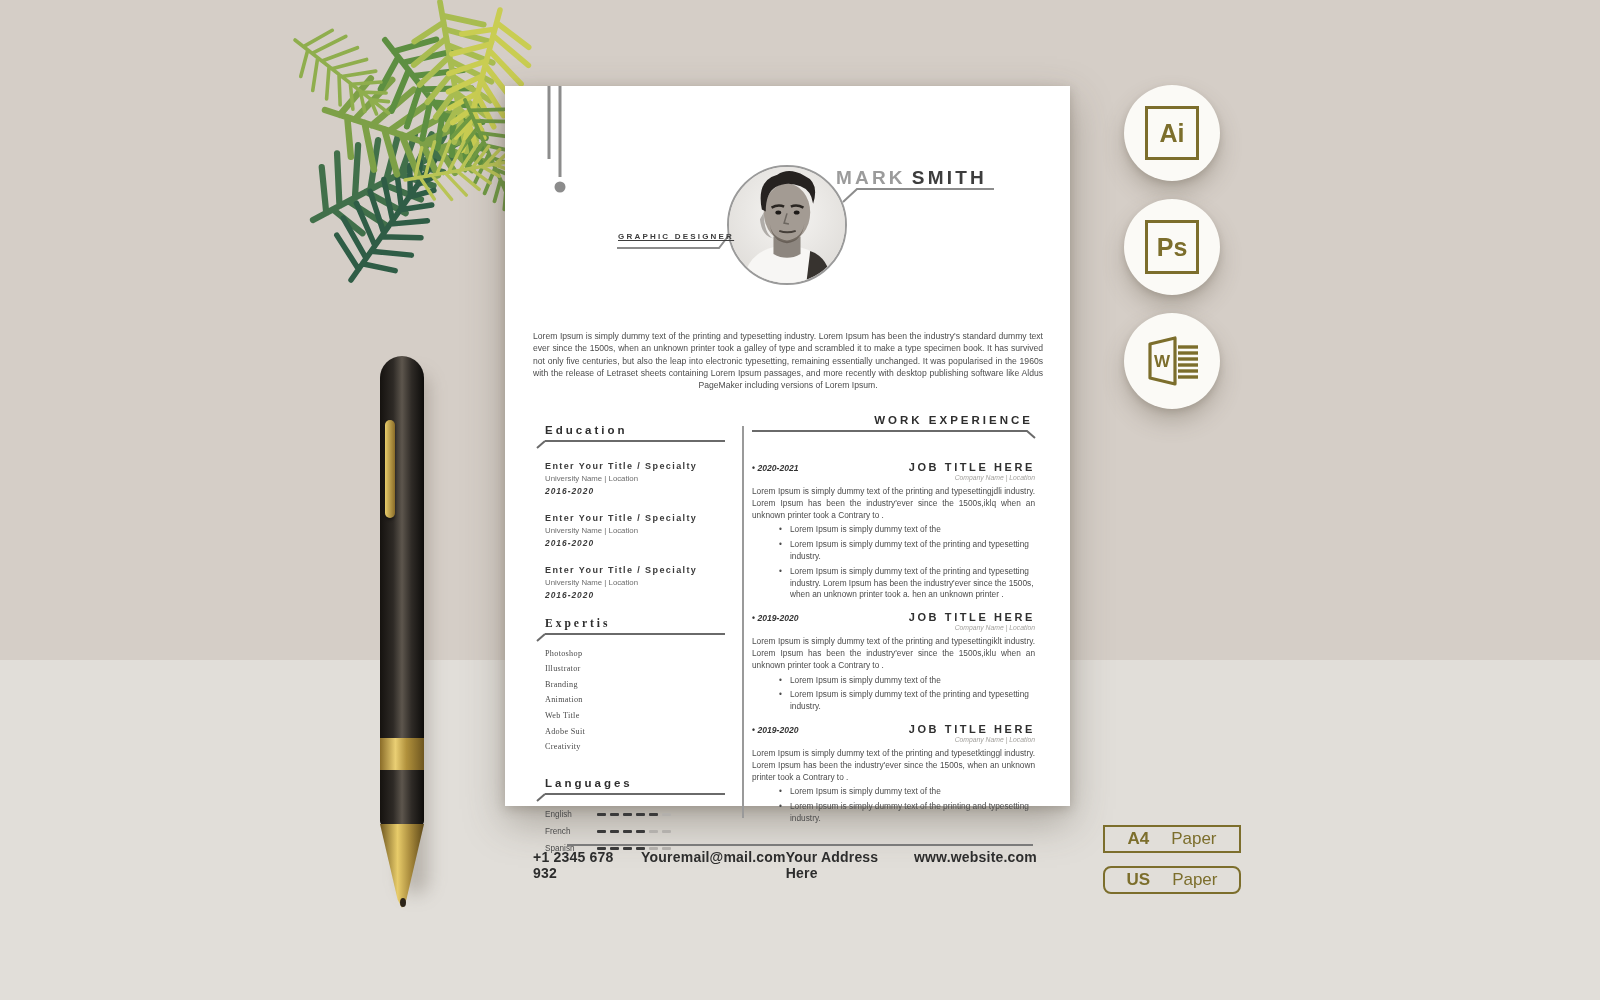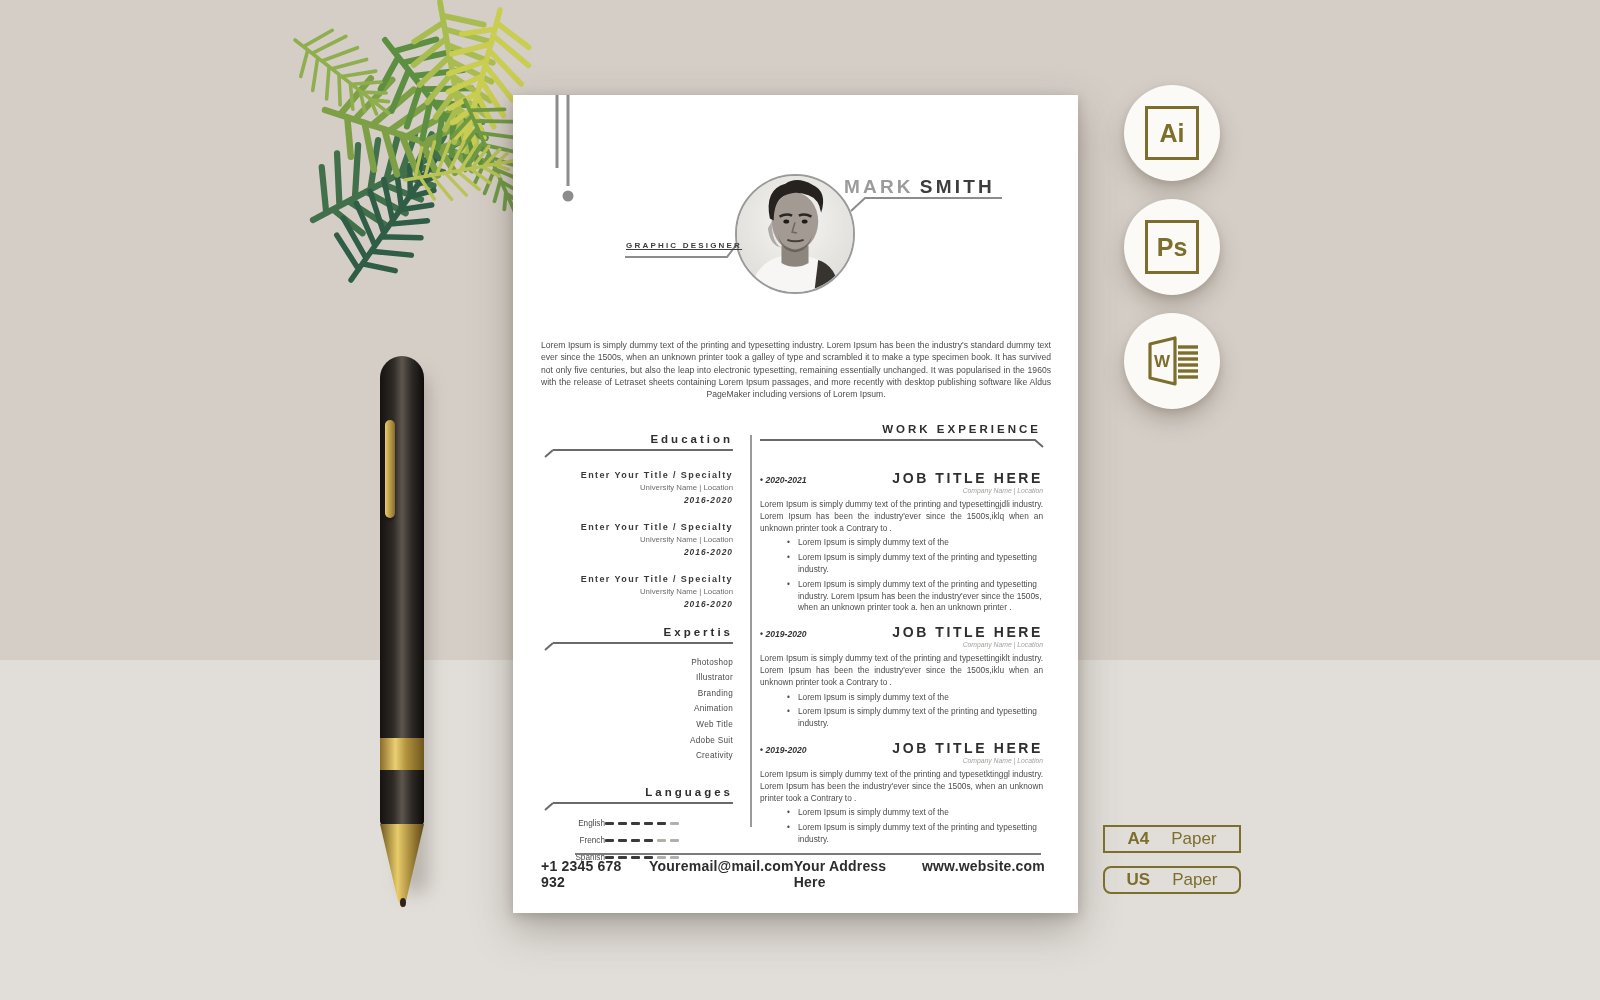--- a/index.html
+++ b/index.html
@@ -21,71 +21,71 @@
               background:linear-gradient(90deg,#e2c express065,#8a6c28); background:linear-gradient(90deg,#e5c express065,#8a6c28);
               background:linear-gradient(90deg,#e8cc6a,#8a6c28); box-shadow:0 2px 3px rgba(0,0,0,.4); }
   .pen-band { position:absolute; left:4px; top:382px; width:44px; height:32px;
               background:linear-gradient(90deg,#8a6c28 0%,#eacf74 35%,#b1913c 60%,#6e561f 100%); }
   .pen-nib  { position:absolute; left:4px; top:468px; width:44px; height:84px;
               background:linear-gradient(90deg,#6e561f 0%,#e8cc6a 40%,#a5873a 70%,#5d4818 100%);
               clip-path:polygon(0 0,100% 0,60% 90%,50% 100%,40% 90%); }
   .pen-nib-tip { position:absolute; left:24px; top:542px; width:6px; height:9px; background:#2c2419; border-radius:50%; }
 
   
-  .paper { position:absolute; left:505px; top:95px; width:565px; height:818px; background:#ffffff; z-index:2;
-           box-shadow:0 16px 38px rgba(82,73,60,.38), 0 3px 10px rgba(82,73,60,.25);margin-left:8px; }
+  .paper { position:absolute; left:505px; top:86px; width:565px; height:720px; background:#ffffff; z-index:2;
+           box-shadow:0 16px 38px rgba(82,73,60,.38), 0 3px 10px rgba(82,73,60,.25); }
   .paper-lines { position:absolute; left:0; top:0; pointer-events:none; }
 
   .photo { position:absolute; left:222px; top:79px; width:120px; height:120px; border-radius:50%;
            border:2px solid #9a9a9a; overflow:hidden; background:#eceae7; }
 
   .name { position:absolute; left:331px; top:81px; width:230px; font-size:19px; font-weight:bold; letter-spacing:3.2px; white-space:nowrap; }
   .name .first { color:#9b9b9b; margin-right:6px; }
   .name .last  { color:#3d3d3d; }
 
   .role { position:absolute; left:113px; top:146px; font-size:8px; font-weight:bold; letter-spacing:2.2px; color:#3d3d3d;text-decoration:underline; }
 
   .about-title { position:absolute; left:0; top:218px; width:565px; text-align:center;
                  font-size:12.5px; font-weight:bold; letter-spacing:4.5px; color:#3b3b3b; }
   .about-text { position:absolute; left:28px; top:244px; width:510px; font-size:8.6px; line-height:12.3px;
                 color:#4c4c4c; text-align:justify; text-align-last:center; }
 
   .divider-v { position:absolute; left:237px; top:340px; width:2px; height:392px; background:#9a9a9a; }
 
   
-  .left-col { position:absolute; left:40px; top:338px; width:180px;text-align:right; }
+  .left-col { position:absolute; left:40px; top:338px; width:180px; }
   .section-h { font-size:11.5px; font-weight:bold; letter-spacing:3px; color:#2e2e2e; }
   .section-underline { display:block; margin:3px 0 0 -10px; }
 
   .edu-item { margin-top:12px; }
   .edu-title { font-size:9px; font-weight:bold; letter-spacing:1.4px; color:#3a3a3a; }
   .edu-meta  { font-size:7.8px; color:#6d6d6d; margin-top:3px; }
   .edu-years { font-size:8.4px; font-weight:bold; letter-spacing:1px; color:#3a3a3a; margin-top:3px; margin-bottom:17px;font-style:italic; }
 
-  .block-expertise { margin-top:13px; }
+  .block-expertise { margin-top:13px;font-family:Liberation Serif, serif; }
   .skill { font-size:8.2px; color:#4a4a4a; margin-top:6.6px; letter-spacing:.3px; }
   .skill:first-of-type { margin-top:11px; }
 
   .block-languages { margin-top:26px; }
   .lang-row { display:flex; align-items:center; margin-top:8px; }
   .lang-row:first-of-type { margin-top:12px; }
   .lang-name { width:52px; font-size:8.2px; color:#4a4a4a; }
   .dashes { display:flex; gap:4px; }
   .dash { width:9px; height:3px; background:#b3b0ac; border-radius:1px; }
   .dash.filled { background:#3a3a3a; }
 
   
   .right-col { position:absolute; left:247px; top:328px; width:283px; }
   .we-head { text-align:right; padding-right:2px; }
   .job { margin-top:10px; }
   .job.first { margin-top:22px; }
   .job-top { display:flex; justify-content:space-between; align-items:baseline; }
   .job-period { font-size:8.6px; font-weight:bold; font-style:italic; color:#333; }
   .job-period::before { content:"\2022  "; font-style:normal; }
-  .job-title { font-size:14px; font-weight:bold; letter-spacing:2.6px; color:#2f2f2f; white-space:nowrap; }
+  .job-title { font-size:11px; font-weight:bold; letter-spacing:2.6px; color:#2f2f2f; white-space:nowrap; }
   .job-company { text-align:right; font-size:6.8px; font-style:italic; color:#a3a19d; margin-top:1px; }
   .job-summary { font-size:8.3px; line-height:11.8px; color:#4c4c4c; text-align:justify; margin-top:5px; }
   .job-bullets { list-style:none; margin-top:2px; padding-left:38px; }
   .job-bullets li { font-size:8.3px; line-height:11.8px; color:#4c4c4c; margin-top:3px; position:relative; }
   .job-bullets li::before { content:"\2022"; position:absolute; left:-11px; }
 
   
   .footer-line { position:absolute; left:62px; top:758px; width:466px; height:2px; background:#7b7b7b; }
   .footer { position:absolute; left:28px; top:763px; width:504px; display:flex; justify-content:space-between;
             font-size:14px; font-weight:bold; color:#2d2d2d; letter-spacing:.2px; }

